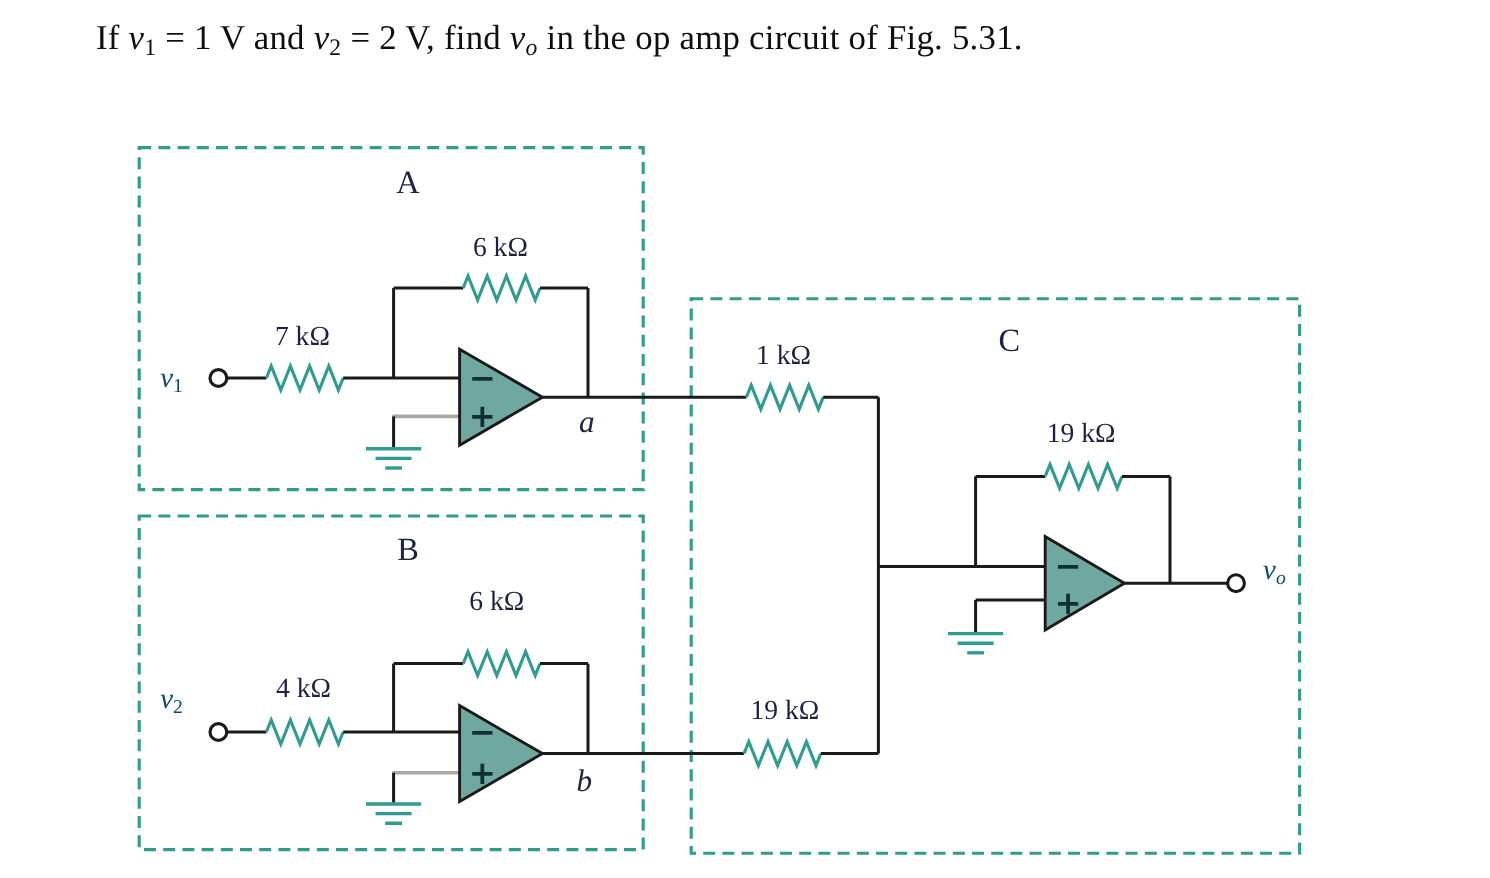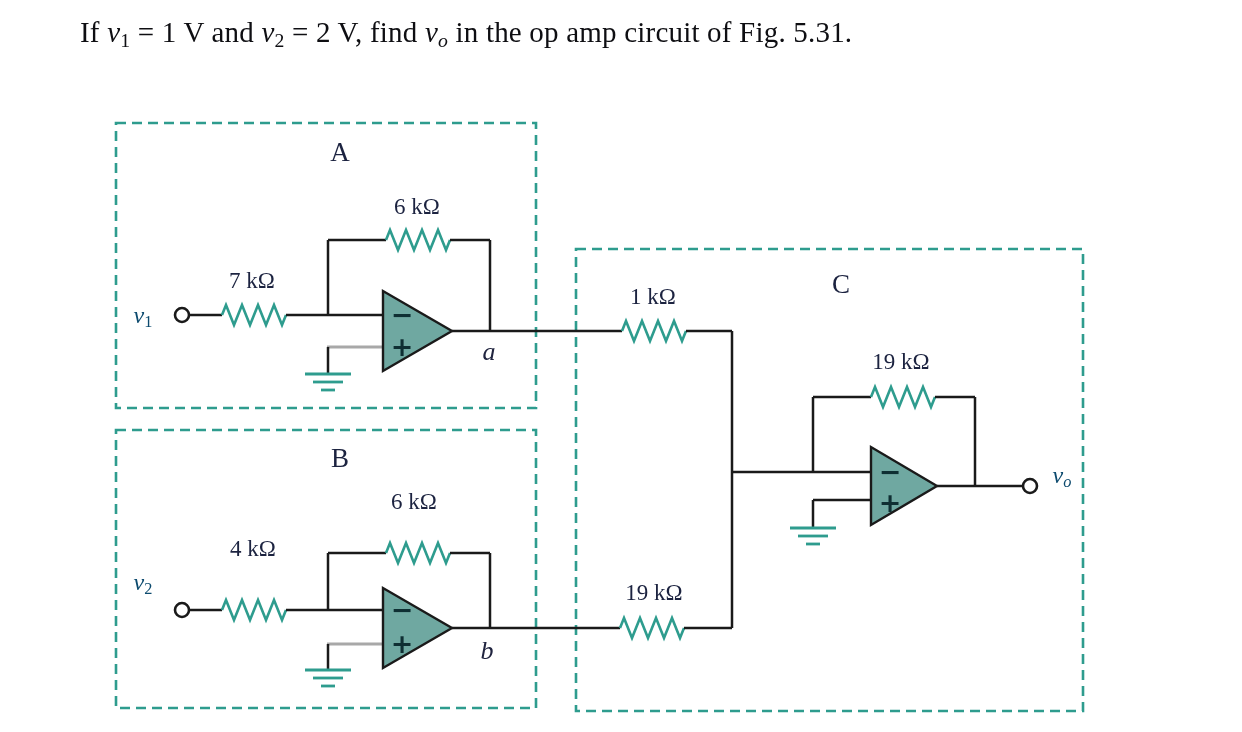--- a/index.html
+++ b/index.html
@@ -131,21 +131,21 @@
       <circle class="term-circle" cx="1030" cy="486" r="7"></circle>
     </g>
   </svg>
 
   <div class="lbl block" style="left:340px;top:152px">A</div>
   <div class="lbl block" style="left:340px;top:458px">B</div>
   <div class="lbl block" style="left:841px;top:284px">C</div>
 
   <div class="lbl" style="left:252px;top:280px">7 kΩ</div>
   <div class="lbl" style="left:417px;top:206px">6 kΩ</div>
-  <div class="lbl" style="left:253px;top:548px">4 kΩ</div>
+  <div class="lbl" style="left:253px;top:573px">4 kΩ</div>
   <div class="lbl" style="left:414px;top:501px">6 kΩ</div>
   <div class="lbl" style="left:653px;top:296px">1 kΩ</div>
   <div class="lbl" style="left:654px;top:592px">19 kΩ</div>
   <div class="lbl" style="left:901px;top:361px">19 kΩ</div>
 
   <div class="lbl node" style="left:489px;top:352px">a</div>
   <div class="lbl node" style="left:487px;top:651px">b</div>
 
   <div class="lbl term" style="left:143px;top:317px"><span class="it">v</span><span class="sb">1</span></div>
   <div class="lbl term" style="left:143px;top:584px"><span class="it">v</span><span class="sb">2</span></div>

